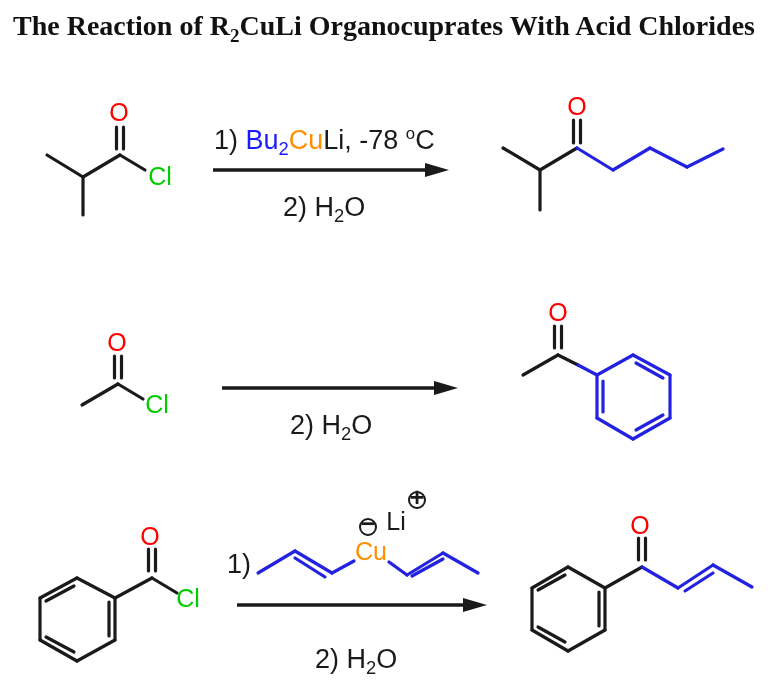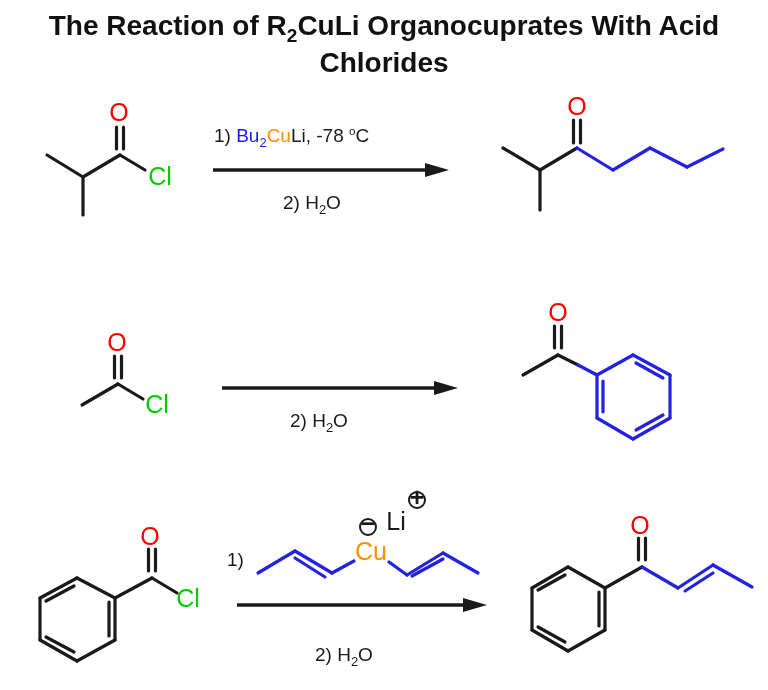--- a/index.html
+++ b/index.html
@@ -1,21 +1,21 @@
 <!DOCTYPE html>
 <html><head>
 <meta charset="utf-8">
 <style>
   html,body{margin:0;padding:0;background:#ffffff;}
   #page{position:relative;width:768px;height:690px;background:#ffffff;overflow:hidden;
         font-family:"Liberation Sans",sans-serif;color:#1a1a1a;}
   .title{position:absolute;left:0;top:10px;width:768px;text-align:center;
-         font-family:Liberation Sans, sans-serif;font-weight:bold;font-size:28px;color:#111;}
+         font-family:Liberation Serif, serif;font-weight:bold;font-size:28px;color:#111;}
   .title sub{font-size:0.68em;}
-  .cond{position:absolute;font-size:19px;white-space:nowrap;color:#1a1a1a;text-align:right;}
+  .cond{position:absolute;font-size:27px;white-space:nowrap;color:#1a1a1a;text-align:right;}
   .cond sub{font-size:0.68em;}
   .cond sup{font-size:0.62em;vertical-align:super;}
   .blue-t{color:#1a1aff;}
   .orange-t{color:#ff8f00;}
   svg.mol,svg.arrow{position:absolute;overflow:visible;}
   svg.mol line{stroke-linecap:round;fill:none;}
   .bk line{stroke:#1a1a1a;stroke-width:3.2;}
   .bl line{stroke:#2222e0;stroke-width:3.2;}
   svg.mol text{font-family:"Liberation Sans",sans-serif;font-size:25px;text-anchor:middle;}
   .aO{fill:#ff0000;} .aCl{fill:#00cc00;} .aCu{fill:#ff8f00;} .aLi{fill:#1a1a1a;}

